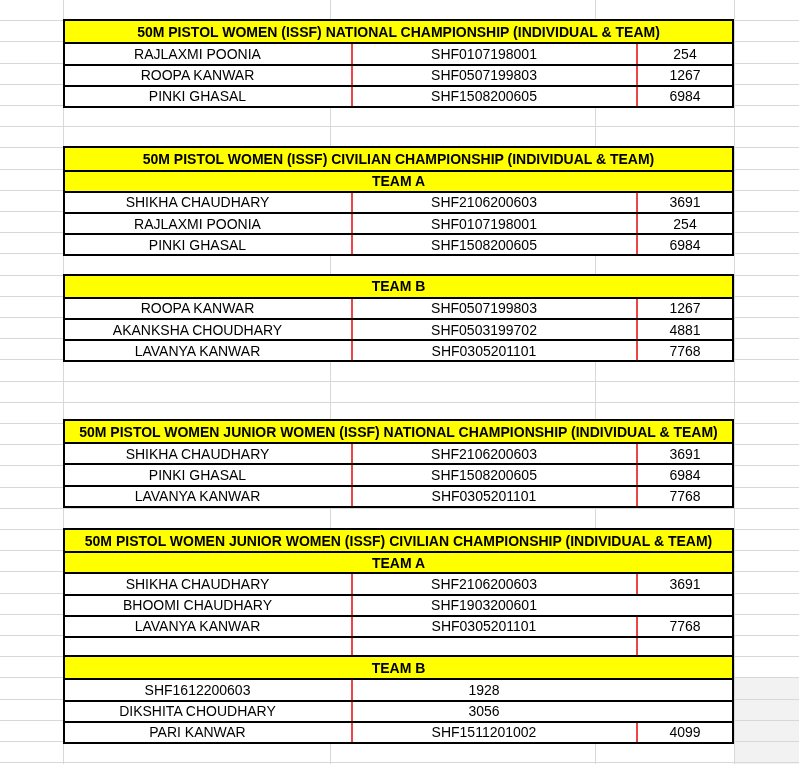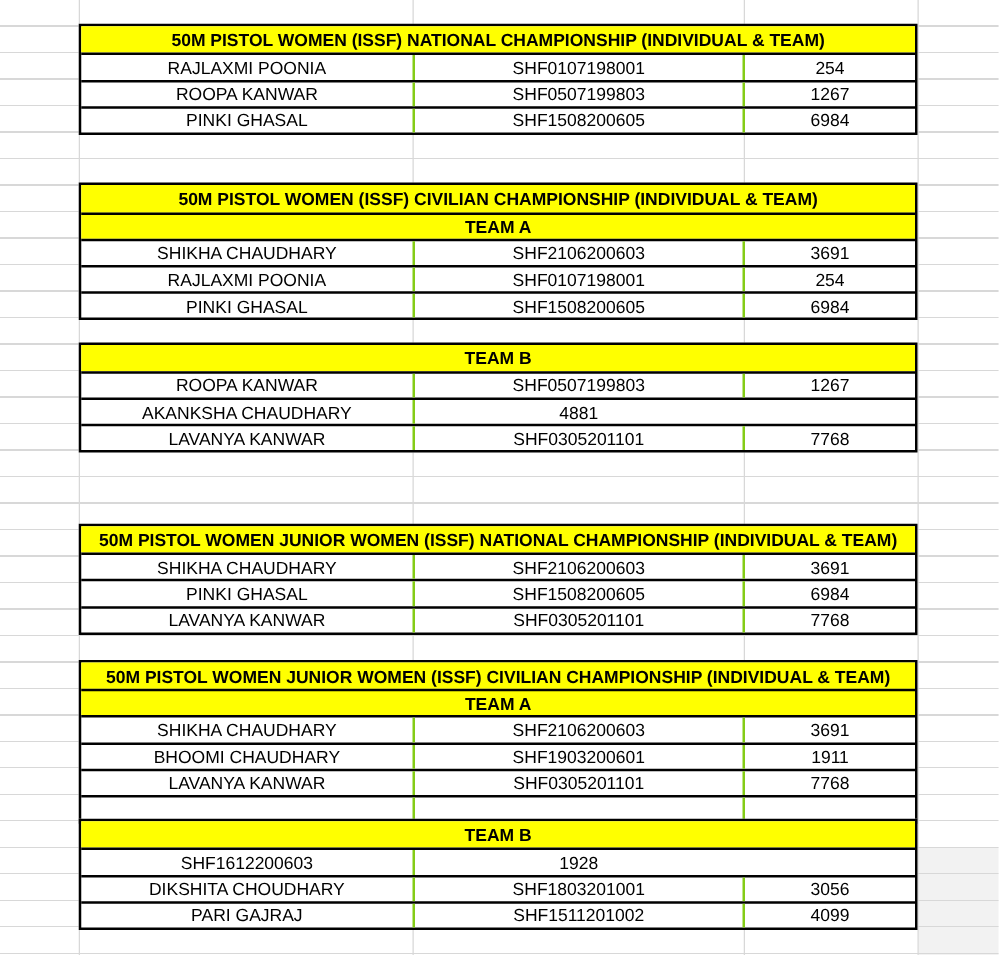--- a/index.html
+++ b/index.html
@@ -5,25 +5,25 @@
   html,body{margin:0;padding:0;}
   .sheet{position:relative;width:799px;height:764px;background:#ffffff;overflow:hidden;
          font-family:"Liberation Sans",sans-serif;color:#000;}
   
   .hlines{position:absolute;inset:0;pointer-events:none;
     background:repeating-linear-gradient(to bottom,transparent 0,transparent 20.2px,#d8d8d8 20.2px,#d8d8d8 21.2px);}
   .vline{position:absolute;top:0;bottom:0;width:1px;background:#d8d8d8;pointer-events:none;}
   .shaded{position:absolute;left:735px;top:678.4px;width:64px;height:85.6px;background:#f2f2f2;}
   
   .tbl{position:absolute;left:63px;width:671px;border:2px solid #000;background:#fff;box-sizing:border-box;}
-  .row{display:grid;grid-template-columns:265px 264px 1fr;height:21.2px;box-sizing:border-box;}
+  .row{display:grid;grid-template-columns:265px 264px 1fr;height:21.2px;box-sizing:border-box;gap:21px;}
   .row + .row{border-top:2px solid #000;}
   .cell{display:flex;align-items:center;justify-content:center;font-size:14px;line-height:1;
         box-sizing:border-box;overflow:hidden;white-space:nowrap;}
-  .cell + .cell{border-left:2px solid #84cc16;}
+  .cell + .cell{border-left:2px solid #ef4444;}
   .hdr{display:flex;align-items:center;justify-content:center;height:21.2px;box-sizing:border-box;
        background:#ffff00;font-weight:bold;font-size:14px;white-space:nowrap;overflow:hidden;}
   .hdr + .row,.row + .hdr,.hdr + .hdr{border-top:2px solid #000;}
 </style>
 </head>
 <body>
 
 <div class="sheet">
 
   <div class="shaded"></div>
@@ -73,21 +73,22 @@
   </div>
 
   <div class="tbl" style="top:273.6px">
     <div class="hdr">TEAM B</div>
     <div class="row">
       <div class="cell">ROOPA KANWAR</div>
       <div class="cell">SHF0507199803</div>
       <div class="cell">1267</div>
     </div>
     <div class="row">
-      <div class="cell">AKANKSHA CHAUDHARY</div>
+      <div class="cell">AKANKSHA CHOUDHARY</div>
+      <div class="cell">SHF0503199702</div>
       <div class="cell">4881</div>
     </div>
     <div class="row">
       <div class="cell">LAVANYA KANWAR</div>
       <div class="cell">SHF0305201101</div>
       <div class="cell">7768</div>
     </div>
   </div>
 
   <div class="tbl" style="top:419px">
@@ -113,21 +114,20 @@
     <div class="hdr">50M PISTOL WOMEN JUNIOR WOMEN (ISSF) CIVILIAN CHAMPIONSHIP (INDIVIDUAL &amp; TEAM)</div>
     <div class="hdr">TEAM A</div>
     <div class="row">
       <div class="cell">SHIKHA CHAUDHARY</div>
       <div class="cell">SHF2106200603</div>
       <div class="cell">3691</div>
     </div>
     <div class="row">
       <div class="cell">BHOOMI CHAUDHARY</div>
       <div class="cell">SHF1903200601</div>
-      <div class="cell">1911</div>
     </div>
     <div class="row">
       <div class="cell">LAVANYA KANWAR</div>
       <div class="cell">SHF0305201101</div>
       <div class="cell">7768</div>
     </div>
     <div class="row">
       <div class="cell"></div>
       <div class="cell"></div>
       <div class="cell"></div>
@@ -135,23 +135,22 @@
   </div>
 
   <div class="tbl" style="top:655.2px">
     <div class="hdr">TEAM B</div>
     <div class="row">
       <div class="cell">SHF1612200603</div>
       <div class="cell">1928</div>
     </div>
     <div class="row">
       <div class="cell">DIKSHITA CHOUDHARY</div>
-      <div class="cell">SHF1803201001</div>
       <div class="cell">3056</div>
     </div>
     <div class="row">
-      <div class="cell">PARI GAJRAJ</div>
+      <div class="cell">PARI KANWAR</div>
       <div class="cell">SHF1511201002</div>
       <div class="cell">4099</div>
     </div>
   </div>
 
 </div>
 
 </body></html>

